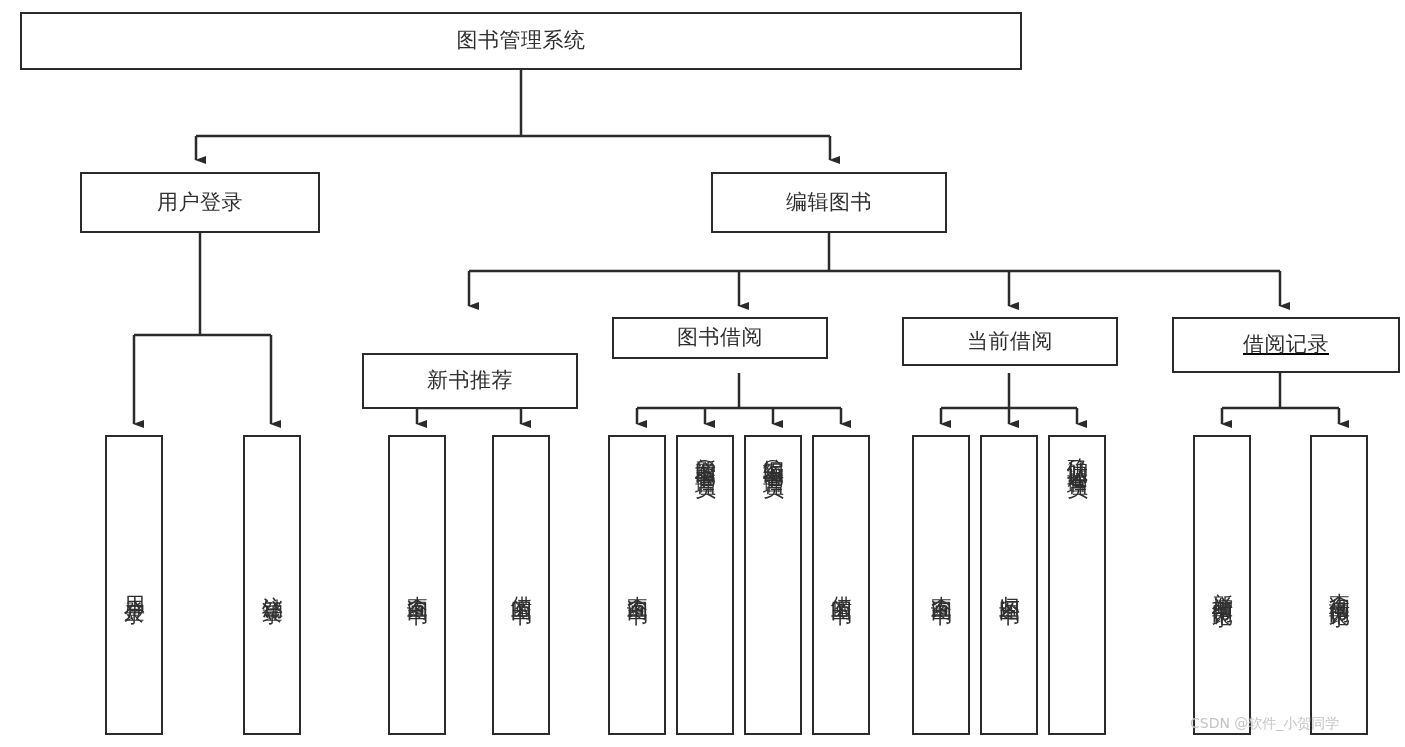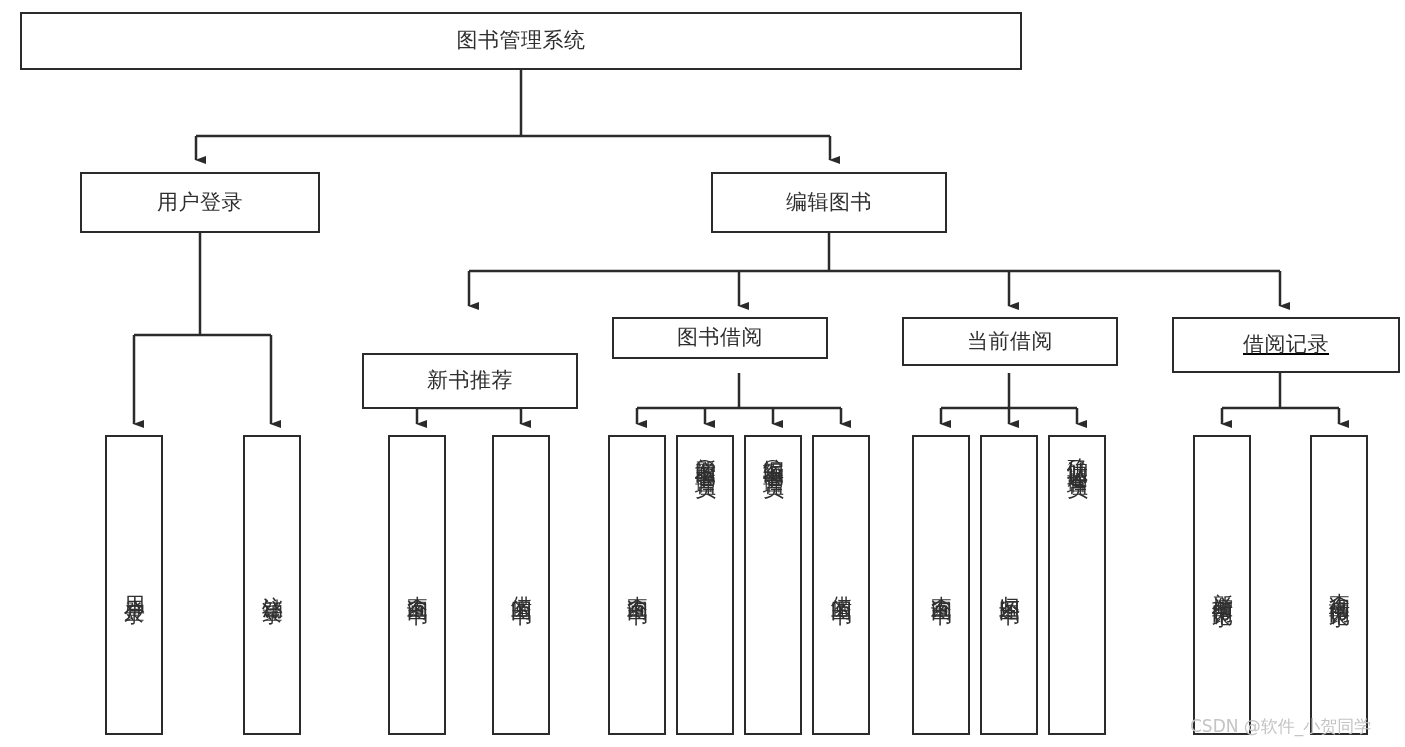--- a/index.html
+++ b/index.html
@@ -60,21 +60,21 @@
     writing-mode: vertical-rl;
     text-orientation: upright;
     font-size: 21px;
     color: #2f2f2f;
     letter-spacing: 3px;
     line-height: 1;
     white-space: nowrap;
   }
   .watermark {
     position: absolute;
-    font-size: 17px;
+    font-size: 14px;
     color: #c4c4c4;
     white-space: nowrap;
     pointer-events: none;
   }
 </style>
 </head>
 <body>
 
 <div id="diagram-root">
 

